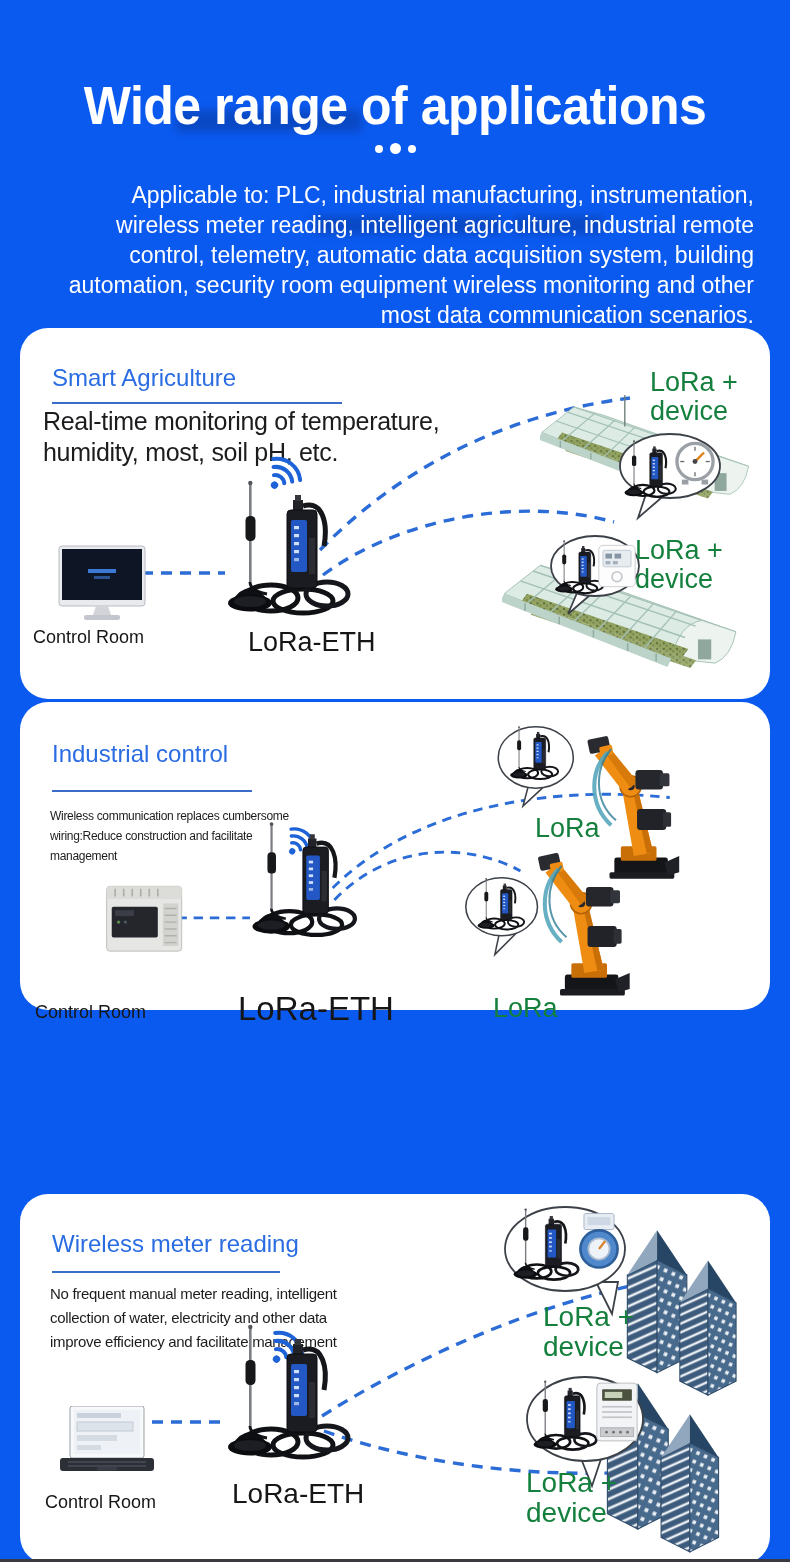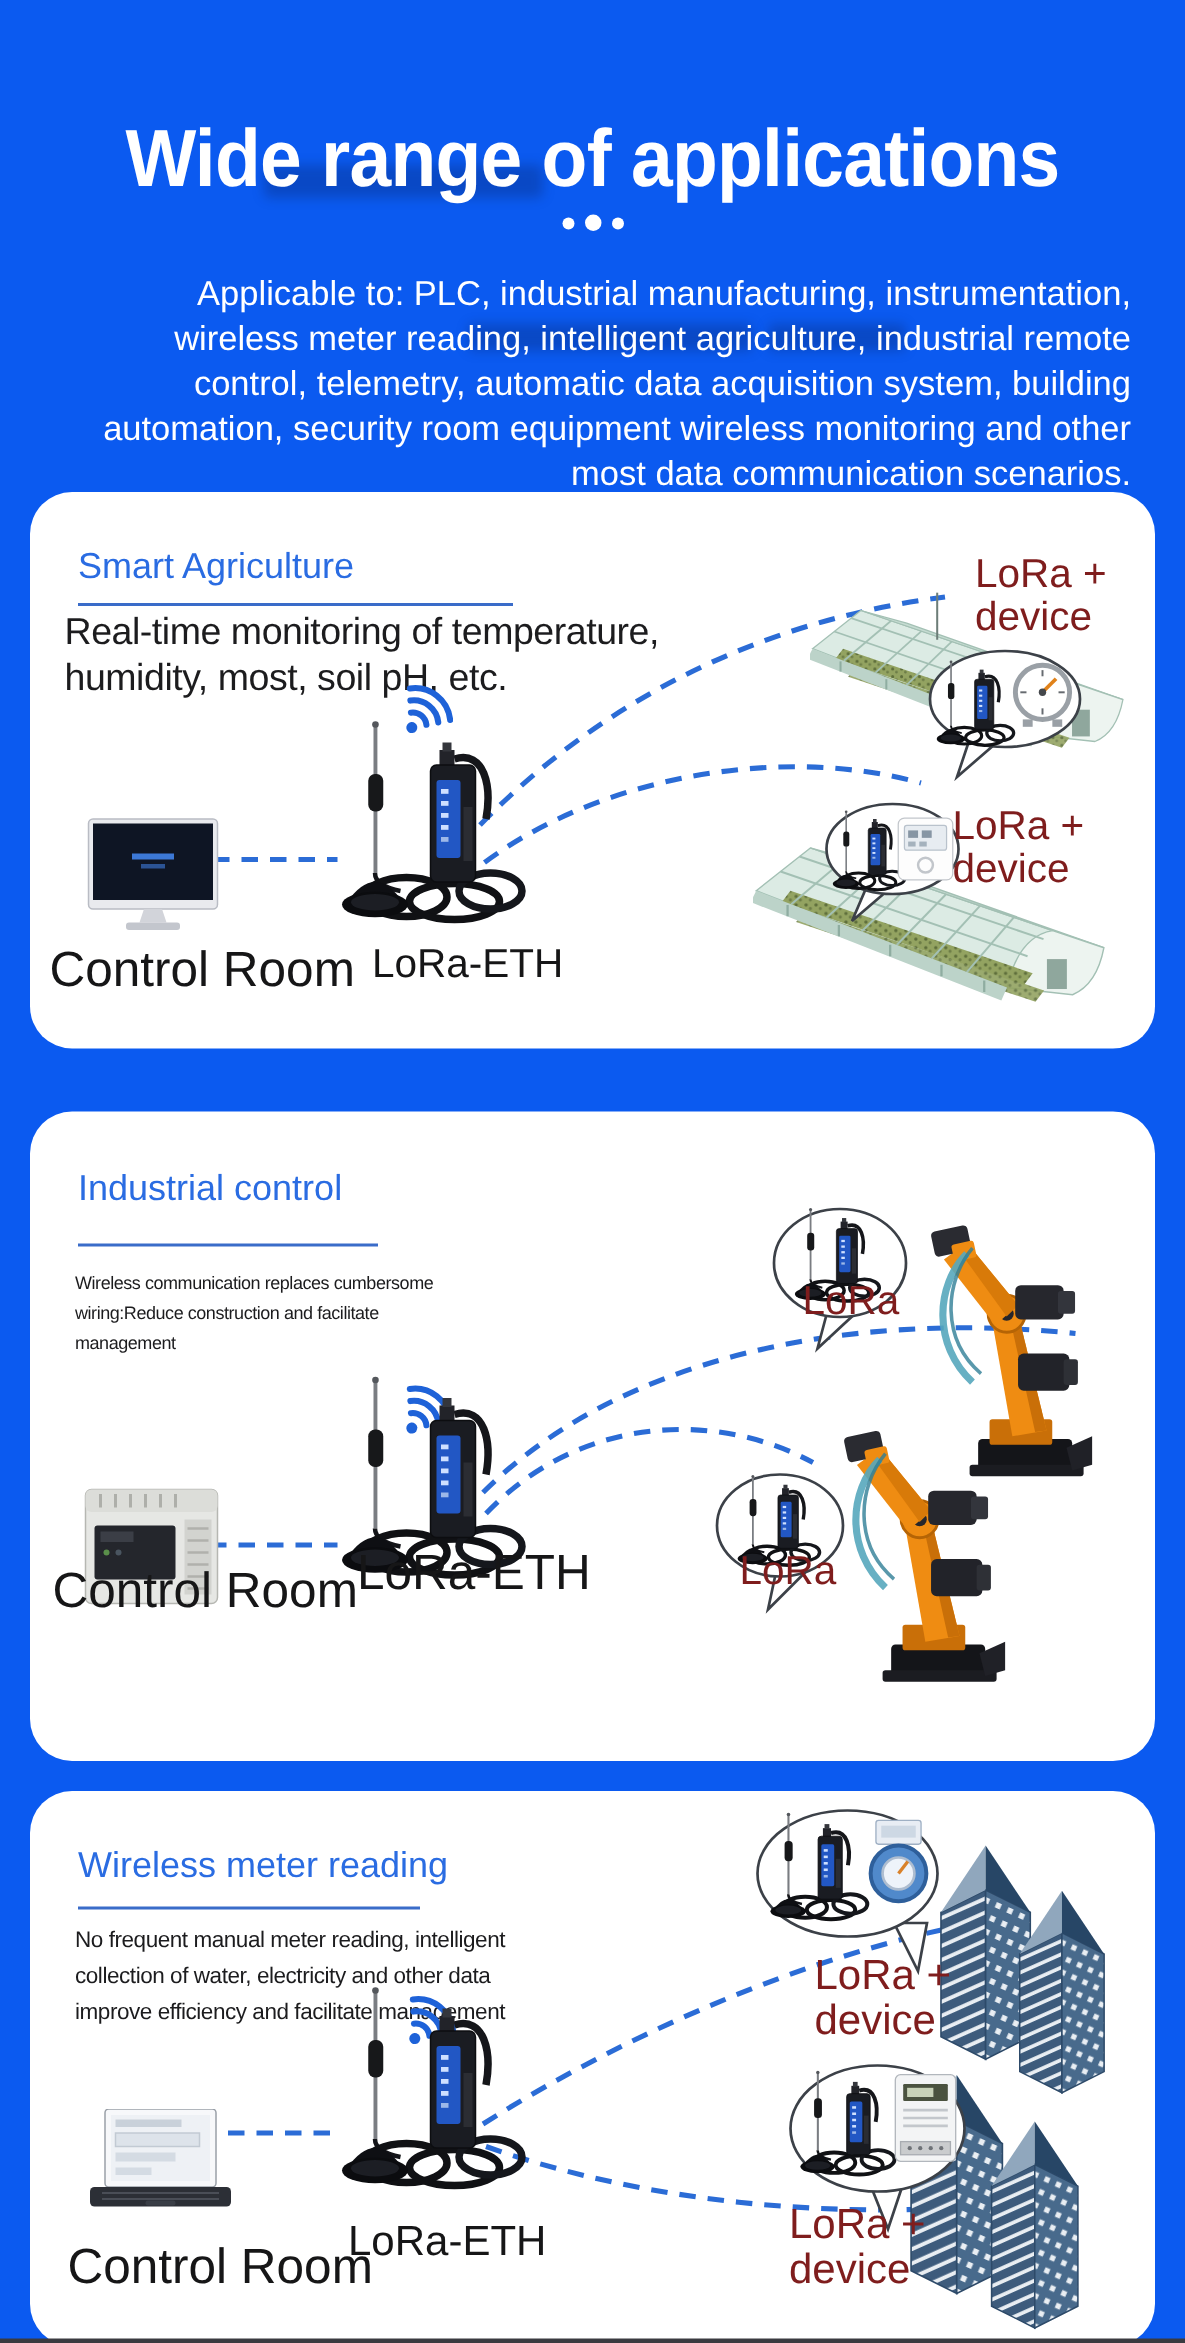--- a/index.html
+++ b/index.html
@@ -19,36 +19,36 @@
   .dots i{display:block;border-radius:50%;background:#fff;}
   .dots i.s{width:8px;height:8px;}
   .dots i.m{width:11px;height:11px;}
   .intro{
     position:absolute;top:157px;left:42px;width:712px;
     color:#ffffff;font-size:23px;line-height:30px;font-weight:400;text-align:right;
   }
   
   .card{position:absolute;left:20px;width:750px;background:#ffffff;border-radius:28px;}
   .card-1{top:328px;height:371px;}
-  .card-2{top:741px;height:433px;}
+  .card-2{top:702px;height:308px;}
   .card-3{top:1160px;height:370px;margin-top:34px;}
   .card h2{
     position:absolute;margin:0;color:#2a6ce2;font-weight:500;
     font-size:24px;left:32px;
   }
   .card .underline{position:absolute;left:32px;height:2px;background:#3a6cc9;}
   .desc{position:absolute;color:#1c1c1e;margin:0;}
   .card-1 .desc{left:23px;top:78px;width:444px;font-size:25px;line-height:31px;letter-spacing:-.3px;}
   .card-2 .desc{left:30px;top:104px;width:262px;font-size:12px;line-height:20px;letter-spacing:-.3px;}
   .card-3 .desc{left:30px;top:88px;width:300px;font-size:15px;line-height:24px;letter-spacing:-.3px;}
   .art{position:absolute;inset:0;width:100%;height:100%;}
   .lbl{position:absolute;color:#161617;white-space:nowrap;}
-  .lbl-control{font-size:33px;}
+  .lbl-control{font-size:18px;}
   .lbl-gateway{font-size:27px;}
-  .node-lbl{position:absolute;color:#7f1d1d;font-size:27px;line-height:29px;white-space:nowrap;}
+  .node-lbl{position:absolute;color:#15803d;font-size:27px;line-height:29px;white-space:nowrap;}
   .card-2 .lbl-gateway{font-size:33px;}
   .card-2 .node-lbl{font-size:27px;}
   .card-3 .lbl-gateway{font-size:28px;}
   .card-3 .node-lbl{font-size:28px;line-height:30px;}
   .bottom-strip{position:absolute;left:0;bottom:0;width:790px;height:3px;background:#3a3a40;}
 </style>
 </head>
 <body>
 
 <svg width="0" height="0" style="position:absolute" aria-hidden="true">

